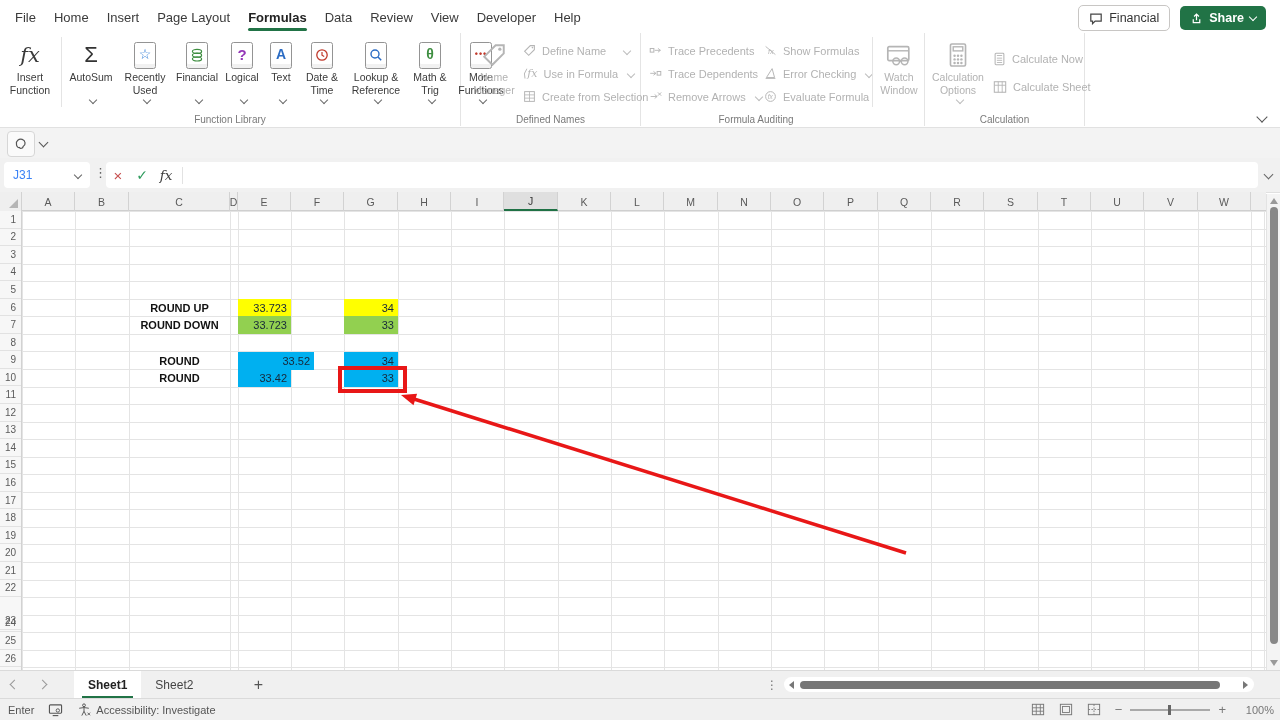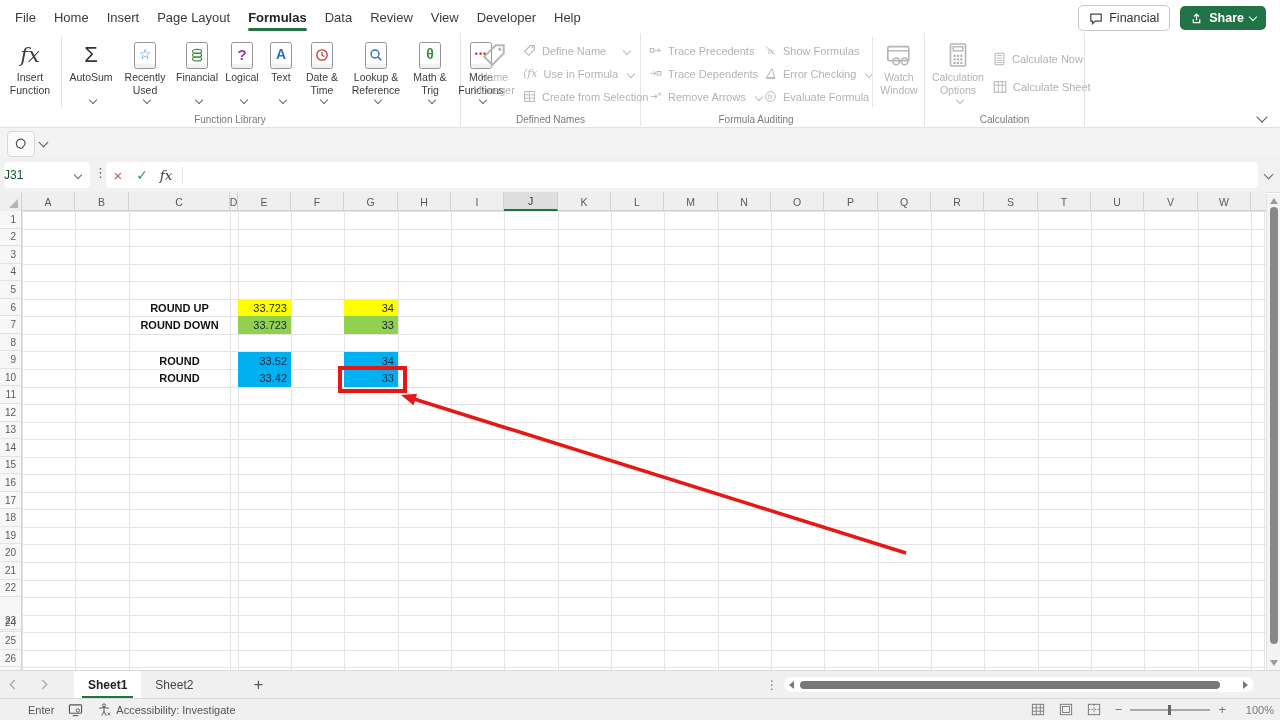--- a/index.html
+++ b/index.html
@@ -27,21 +27,21 @@
   .divline{width:1px;background:#e4e4e4;height:70px;margin:4px 3px 0;}
   .gray .bb, .graytext{color:#b2b2b2;}
   .sitem{display:flex;align-items:center;gap:6px;font-size:11px;color:#b2b2b2;height:23px;white-space:nowrap;}
   .scol{position:absolute;top:6px;display:flex;flex-direction:column;}
   .collapse-chev{position:absolute;right:14px;bottom:6px;width:7px;height:7px;border-right:1.6px solid #555;border-bottom:1.6px solid #555;transform:rotate(45deg);}
   
   .qat{position:absolute;top:128px;left:0;right:0;height:30px;background:#f3f3f3;border-bottom:1px solid #e4e4e4;}
   .qatbtn{position:absolute;left:7px;top:3px;width:26px;height:24px;background:#fafafa;border:1px solid #d6d6d6;border-radius:4px;display:flex;align-items:center;justify-content:center;}
   .qatchev{position:absolute;left:40px;top:11px;width:6px;height:6px;border-right:1.4px solid #555;border-bottom:1.4px solid #555;transform:rotate(45deg);}
   .frow{position:absolute;top:158px;left:0;right:0;height:34px;background:#f1f1f1;border-bottom:1px solid #e0e0e0;}
-  .namebox{position:absolute;left:4px;top:4px;width:86px;height:26px;background:#fff;border-radius:4px;font-size:12px;color:#14532d;display:flex;align-items:center;box-sizing:border-box;}
+  .namebox{position:absolute;left:4px;top:4px;width:86px;height:26px;background:#fff;border-radius:4px;font-size:12px;color:#3b82f6;display:flex;align-items:center;padding-left:9px;box-sizing:border-box;}
   .nbchev{position:absolute;right:9px;top:10px;width:5px;height:5px;border-right:1.3px solid #666;border-bottom:1.3px solid #666;transform:rotate(45deg);}
   .fdots{position:absolute;left:94px;top:7px;font-size:13px;color:#666;}
   .fpill{position:absolute;left:106px;right:22px;top:4px;height:26px;background:#fff;border-radius:4px;display:flex;align-items:center;}
   .fbtn{width:24px;text-align:center;font-size:14px;cursor:default;}
   .fxit{font-family:"DejaVu Serif",serif;font-style:italic;font-size:13.5px;color:#3b3b3b;}
   .fbexp{position:absolute;right:8px;top:13px;width:6px;height:6px;border-right:1.4px solid #666;border-bottom:1.4px solid #666;transform:rotate(45deg);}
   
   .sheet{position:absolute;top:192px;left:0;width:1266px;height:478px;background:#fff;overflow:hidden;}
   .chead{position:absolute;top:0;left:0;width:1266px;height:19px;background:#efefef;border-bottom:1px solid #cfcfcf;box-sizing:border-box;}
   .corner{position:absolute;left:0;top:0;width:22px;height:19px;background:#efefef;border-right:1px solid #d2d2d2;box-sizing:border-box;}
@@ -71,21 +71,21 @@
   .tab.active{background:#fff;font-weight:bold;color:#222;}
   .tab.active::after{content:"";position:absolute;left:8px;right:8px;bottom:0;height:2.5px;background:#217346;}
   .addsheet{width:30px;display:flex;align-items:center;justify-content:center;font-size:16px;color:#555;}
   .hsb-dots{position:absolute;left:766px;top:7px;font-size:12px;color:#777;}
   .hsb{position:absolute;left:784px;top:6px;width:470px;height:15px;background:#fff;border-radius:8px;display:flex;align-items:center;padding:0 5px;box-sizing:border-box;}
   .hthumb{position:absolute;left:16px;width:420px;height:8px;background:#777;border-radius:4px;}
   .htri-l{border-top:4px solid transparent;border-bottom:4px solid transparent;border-right:5px solid #777;}
   .htri-r{position:absolute;right:6px;border-top:4px solid transparent;border-bottom:4px solid transparent;border-left:5px solid #777;}
   
   .status{position:absolute;top:698px;left:0;right:0;height:22px;background:#f0f0f0;border-top:1px solid #dadada;display:flex;align-items:center;font-size:11px;color:#555;box-sizing:border-box;}
-  .stat-left{display:flex;align-items:center;gap:14px;padding-left:20px;margin-left:8px;}
+  .stat-left{display:flex;align-items:center;gap:14px;padding-left:8px;}
   .stat-right{position:absolute;right:6px;display:flex;align-items:center;gap:14px;}
   .zslider{display:flex;align-items:center;gap:8px;color:#777;}
   .ztrack{position:relative;width:80px;height:2px;background:#a9a9a9;}
   .zknob{position:absolute;left:38px;top:-4px;width:3px;height:10px;background:#666;}
   .icon16 svg{display:block;}
 </style>
 </head>
 <body>
 
 <div class="app">
@@ -506,21 +506,21 @@
 
     <div class="dcell lab" style="top:107px;">ROUND UP</div>
     <div class="dcell num" style="top: 107px; left: 238px; width: 53px; background: rgb(255, 255, 0);">33.723</div>
     <div class="dcell num" style="top: 107px; left: 344px; width: 54px; background: rgb(255, 255, 0);">34</div>
 
     <div class="dcell lab" style="top:124px;">ROUND DOWN</div>
     <div class="dcell num" style="top: 124px; left: 238px; width: 53px; background: rgb(146, 208, 80);">33.723</div>
     <div class="dcell num" style="top: 124px; left: 344px; width: 54px; background: rgb(146, 208, 80);">33</div>
 
     <div class="dcell lab" style="top:160px;">ROUND</div>
-    <div class="dcell num" style="top: 160px; left: 238px; width: 53px; background: rgb(0, 176, 240);">33.52</div>
+    <div class="dcell num" style="top: 160px; left: 238px; width: 76px; background: rgb(0, 176, 240);">33.52</div>
     <div class="dcell num" style="top: 160px; left: 344px; width: 54px; background: rgb(0, 176, 240);">34</div>
 
     <div class="dcell lab" style="top:177px;">ROUND</div>
     <div class="dcell num" style="top: 177px; left: 238px; width: 53px; background: rgb(0, 176, 240);">33.42</div>
     <div class="dcell num" style="top: 177px; left: 344px; width: 54px; background: rgb(0, 176, 240);">33</div>
   </div>
 
   <div class="gbox"></div>
 
   <svg class="arrowsvg">

